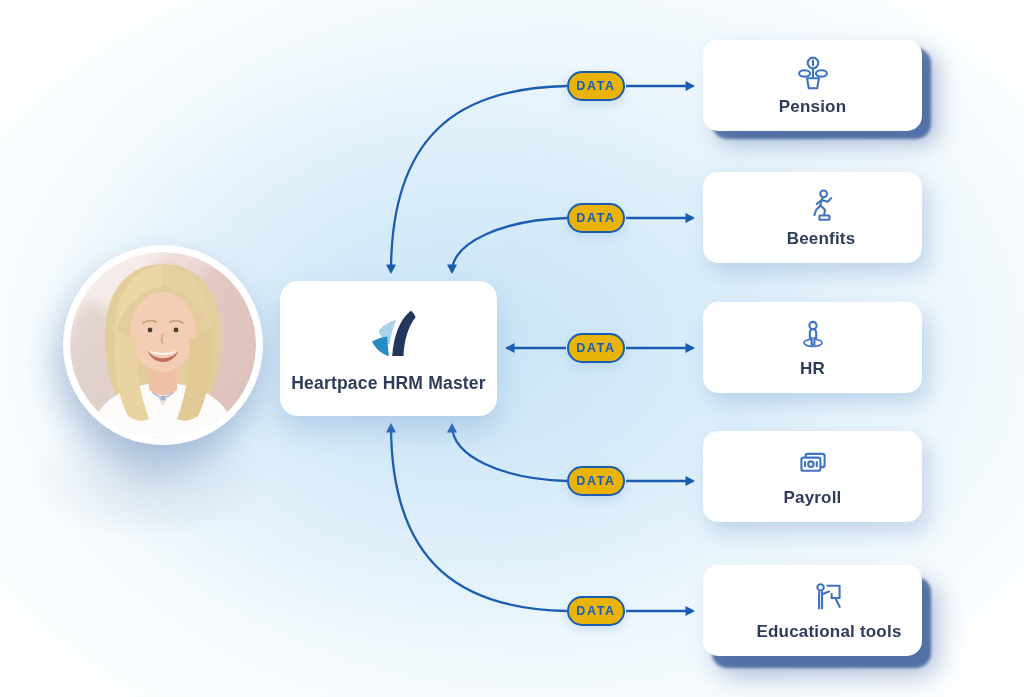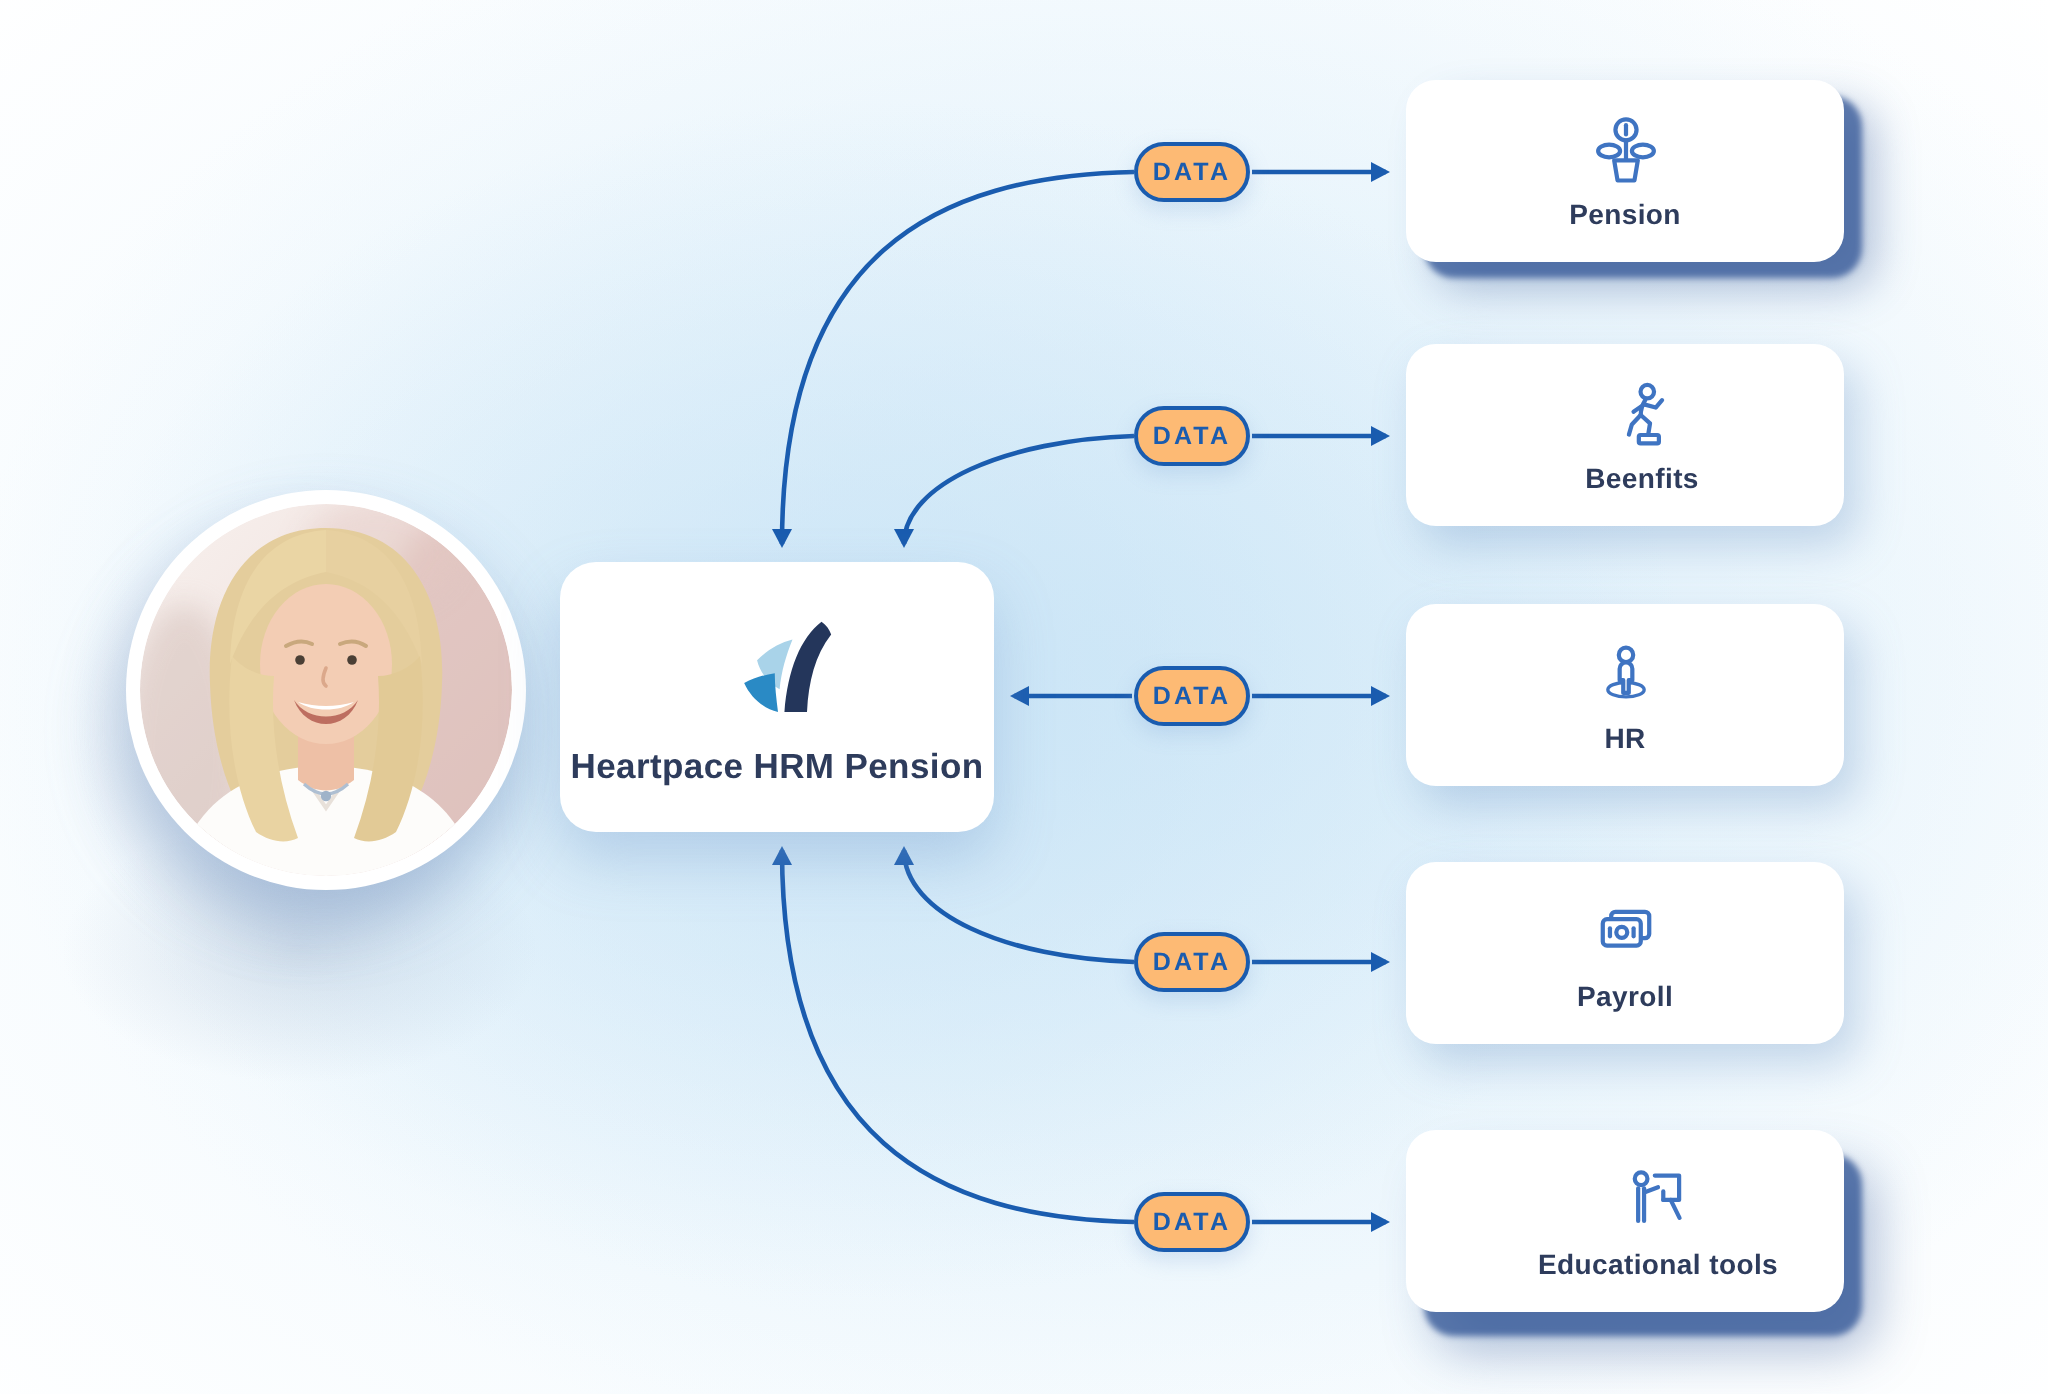--- a/index.html
+++ b/index.html
@@ -19,21 +19,21 @@
       radial-gradient(ellipse 860px 620px at 500px 360px, rgba(228,243,252,.80), rgba(255,255,255,0) 85%);
   }
 
   
   svg.connectors{position:absolute;left:0;top:0;z-index:2;}
   .flow-line{stroke:#1a5caf;stroke-width:2.3;fill:none;}
 
   
   .pill{
     position:absolute;z-index:3;width:58px;height:30px;box-sizing:border-box;
-    background:#fdba74;border:2px solid #1a5caf;border-radius:16px;
+    background:#eab308;border:2px solid #1a5caf;border-radius:16px;
     display:flex;align-items:center;justify-content:center;
     color:#1a5caf;font-size:12.5px;font-weight:bold;letter-spacing:1.6px;
     box-shadow:0 4px 10px rgba(120,160,210,.25);
   }
 
   
   .center-card{
     position:absolute;left:280px;top:281px;width:217px;height:135px;z-index:4;
     background:#ffffff;border-radius:18px;
     box-shadow:0 14px 28px rgba(125,162,208,.38);
@@ -46,21 +46,21 @@
 
   
   .node-card{
     position:absolute;left:703px;width:219px;height:91px;z-index:4;box-sizing:border-box;
     background:#ffffff;border-radius:15px;
     display:flex;flex-direction:column;align-items:center;justify-content:center;gap:4px;
   }
   .shadow-soft{box-shadow:7px 10px 22px rgba(110,148,198,.35);}
   .shadow-strong{box-shadow:9px 8px 3px rgba(55,90,153,.78), 15px 13px 22px rgba(55,90,153,.38);}
   .shadow-strong-bottom{box-shadow:9px 12px 3px rgba(55,90,153,.80), 15px 19px 26px rgba(55,90,153,.40);}
-  .node-label{color:#2e3c5c;font-size:14px;font-weight:bold;letter-spacing:.2px;}
+  .node-label{color:#2e3c5c;font-size:17px;font-weight:bold;letter-spacing:.2px;}
   .node-icon{flex:none;}
 
   
   .photo-ring{
     position:absolute;left:63px;top:245px;width:200px;height:200px;z-index:4;
     background:#ffffff;border-radius:50%;padding:0;box-sizing:border-box;
     box-shadow:0 16px 32px rgba(112,146,190,.42), -14px 20px 28px rgba(150,170,200,.22);
     display:flex;align-items:center;justify-content:center;
   }
   .photo-ring svg{border-radius:50%;}
@@ -154,21 +154,21 @@
       </g>
     </svg>
   </div>
 
   <div class="center-card">
     <svg class="logo" width="58" height="58" viewBox="0 0 72 64">
       <path d="M40,58 C42,32 50,12 63,2 C66,4 68,7 69,10 C59,23 55,39 54,58 Z" fill="#24365b"></path>
       <path d="M37,44 C30,40 25,34 23,26 C30,19 37,15 45,13 C41,23 38,33 37,44 Z" fill="#a9d3e9"></path>
       <path d="M36,58 C27,56 19,49 15,40 C21,37 27,35 34,34 C34,42 35,50 36,58 Z" fill="#2a8ac5"></path>
     </svg>
-    <div class="center-title">Heartpace HRM Pension</div>
+    <div class="center-title">Heartpace HRM Master</div>
   </div>
 
   <div class="node-card shadow-strong" style="top:40px;">
     <svg class="node-icon" width="38" height="38" viewBox="0 0 36 36" fill="none" stroke="#3f74c2" stroke-width="2" stroke-linecap="round" stroke-linejoin="round">
       <circle cx="18" cy="7.5" r="5"></circle>
       <line x1="18" y1="5.3" x2="18" y2="9.7"></line>
       <line x1="18" y1="12.5" x2="18" y2="21"></line>
       <ellipse cx="10" cy="17.5" rx="5.2" ry="3"></ellipse>
       <ellipse cx="26" cy="17.5" rx="5.2" ry="3"></ellipse>
       <path d="M12.4,22 H23.6 L22,31.5 H14 Z"></path>

